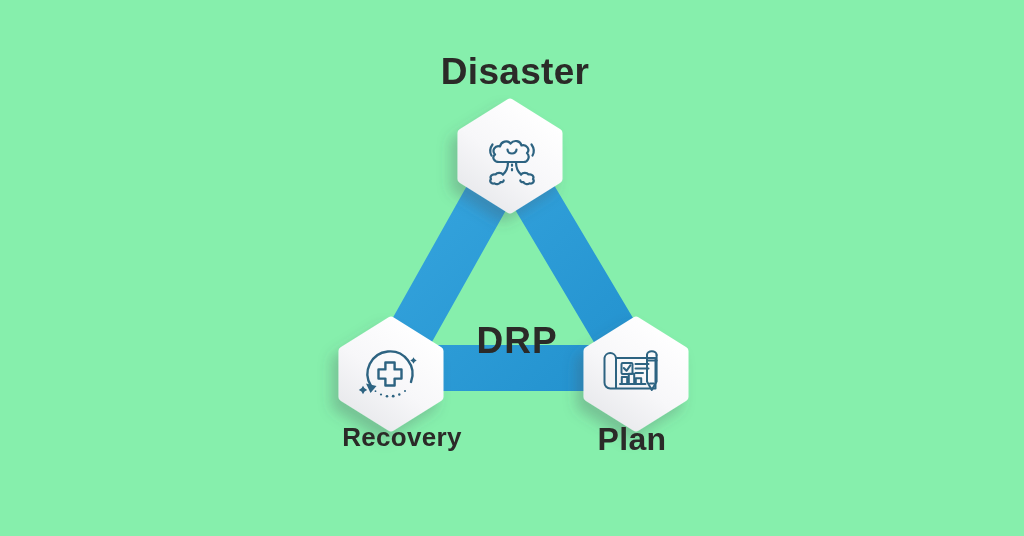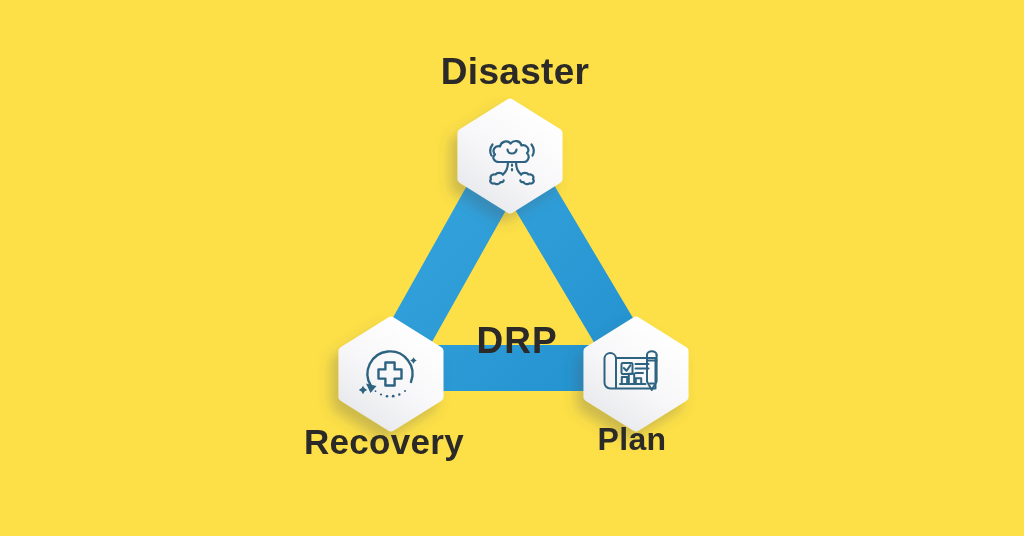--- a/index.html
+++ b/index.html
@@ -1,34 +1,34 @@
 <!DOCTYPE html>
 <html><head>
 <meta charset="utf-8">
 <style>
   html,body{margin:0;padding:0;background:#ffffff;}
   #stage{
     position:relative;
     width:1024px;height:536px;
-    background:#fde047;
+    background:#86efac;
     overflow:hidden;
     font-family:"Liberation Sans","DejaVu Sans",sans-serif;
   }
   #diagram-svg{position:absolute;left:0;top:0;}
   .node-label{
     position:absolute;
     transform:translateX(-50%);
     font-weight:bold;
     color:#2B2A28;
     line-height:1;
     letter-spacing:0.3px;
     white-space:nowrap;
   }
   .lbl-disaster{left:515px;top:53px;font-size:37px;}
-  .lbl-recovery{left:384px;top:424px;font-size:35px;}
+  .lbl-recovery{left:402px;top:424px;font-size:26px;}
   .lbl-plan{left:632px;top:423px;font-size:32px;}
   .lbl-center{left:517px;top:291px;font-size:37px;letter-spacing:1px;margin-top:31px;}
 </style>
 </head>
 <body>
 
 <div id="stage">
 
   <svg id="diagram-svg" width="1024" height="536" viewBox="0 0 1024 536">
     <defs>

